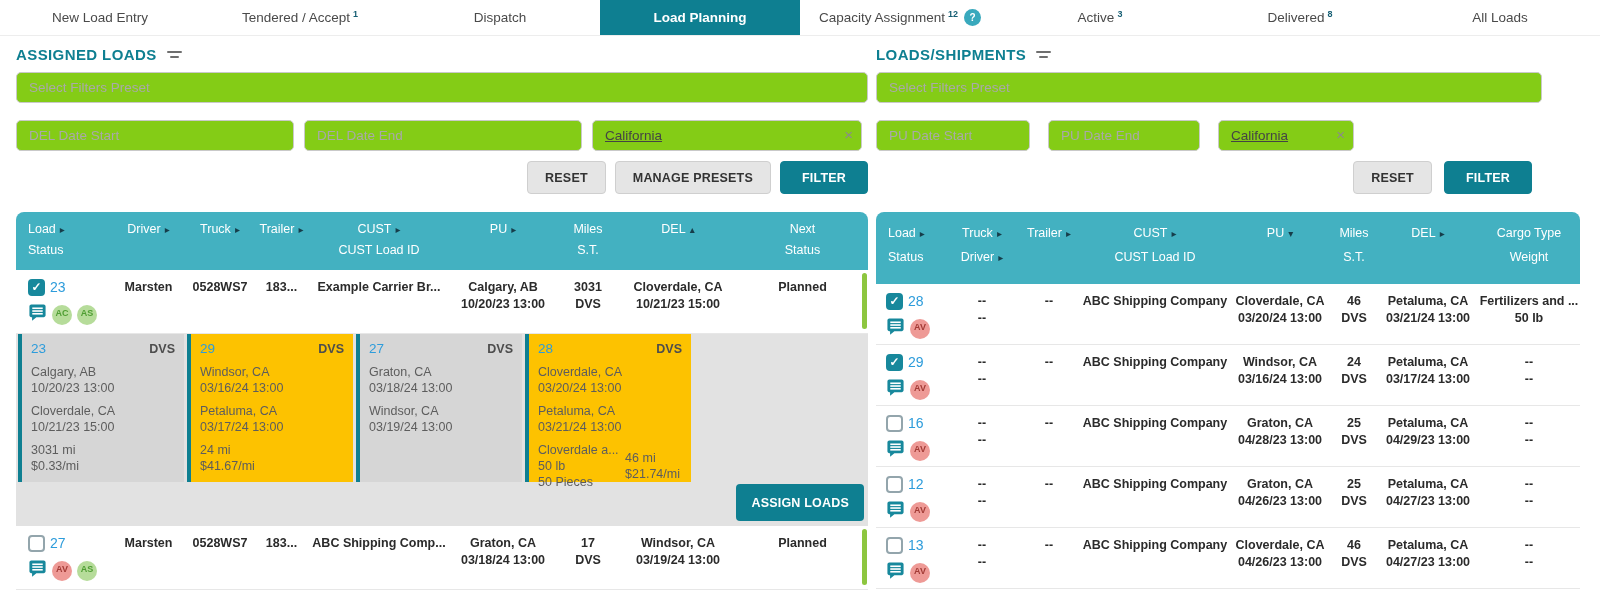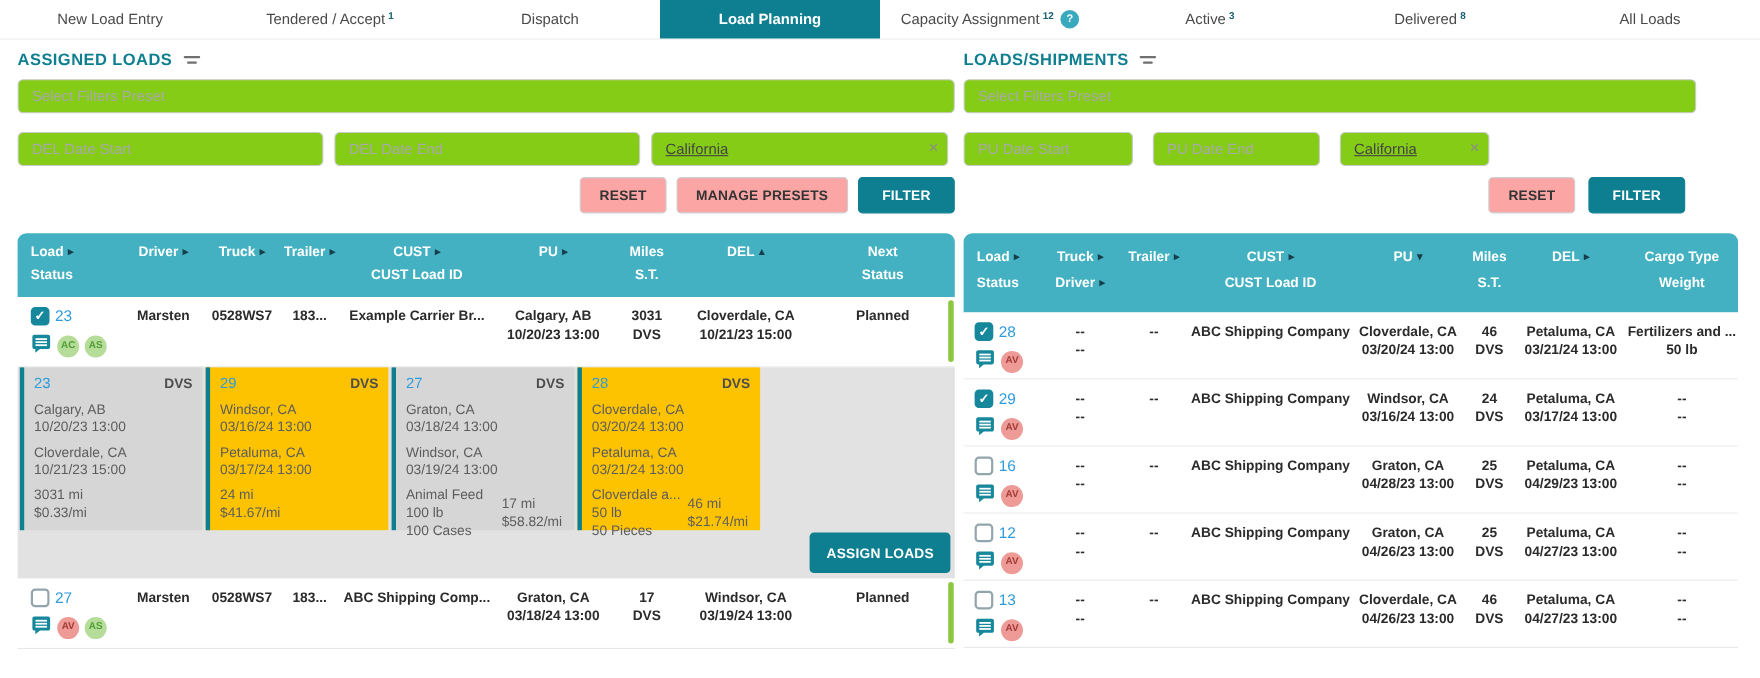--- a/index.html
+++ b/index.html
@@ -54,30 +54,30 @@
   #right-panel .state-wrap { width: 136px; }
   .state-wrap input { width: 100%; padding-right: 26px; text-decoration: underline; }
   .clear-x {
     position: absolute; right: 9px; top: 6px; color: #8b8b8b; font-size: 15px;
     cursor: pointer; line-height: 18px;
   }
 
   .btn-row { margin-top: 10px; display: flex; justify-content: flex-end; gap: 9px; }
   #right-panel .btn-row { margin-right: 48px; gap: 12px; }
   .btn {
-    height: 33px; padding: 0 17px; border: 1px solid #cfcfcf; border-radius: 4px; background: #fca5a5;
+    height: 33px; padding: 0 17px; border: 1px solid #cfcfcf; border-radius: 4px; background: #e5e5e5;
     font-weight: bold; font-size: 12.5px; color: #333; font-family: inherit; cursor: pointer;
     display: inline-flex; align-items: center; letter-spacing: .2px;
   }
   .btn.primary { background: #0e7f91; border-color: #0e7f91; color: #fff; padding: 0 21px; }
 
   
   .tbl { margin-top: 18px; width: 100%; }
   .thead {
-    background: #43b1c1; border-radius: 8px 8px 0 0; color: #fff; font-weight: bold;
+    background: #43b1c1; border-radius: 8px 8px 0 0; color: #fff; font-weight: normal;
     font-size: 12.5px; display: flex; height: 58px; text-align: center;
   }
   #right-panel .thead { height: 72px; }
   .th { display: flex; flex-direction: column; align-items: center; padding-top: 11px; gap: 8px; cursor: pointer; }
   #right-panel .th { padding-top: 15px; gap: 11px; }
   .th.static { cursor: default; }
   .th .l1, .th .l2 { display: flex; align-items: center; gap: 4px; line-height: 13px; }
   .th.al { align-items: flex-start; padding-left: 12px; }
   .caret { font-size: 10px; color: #163d4a; line-height: 10px; }
 
@@ -377,31 +377,20 @@
               <span class="card-status">DVS</span>
             </div>
           <div class="blk">
               <span style="display:block">Graton, CA</span>
               <span style="display:block">03/18/24 13:00</span>
             </div>
           <div class="blk">
               <span style="display:block">Windsor, CA</span>
               <span style="display:block">03/19/24 13:00</span>
             </div>
-          <div class="card-bottom">
-              <div class="lcol">
-                <span style="display:block">Animal Feed</span>
-                <span style="display:block">100 lb</span>
-                <span style="display:block">100 Cases</span>
-              </div>
-              <div class="rcol">
-                <span style="display:block">17 mi</span>
-                <span style="display:block">$58.82/mi</span>
-              </div>
-            </div>
         </div>
         <div class="card yellow">
           <div class="card-head">
               <span class="card-id">28</span>
               <span class="card-status">DVS</span>
             </div>
           <div class="blk">
               <span style="display:block">Cloverdale, CA</span>
               <span style="display:block">03/20/24 13:00</span>
             </div>

